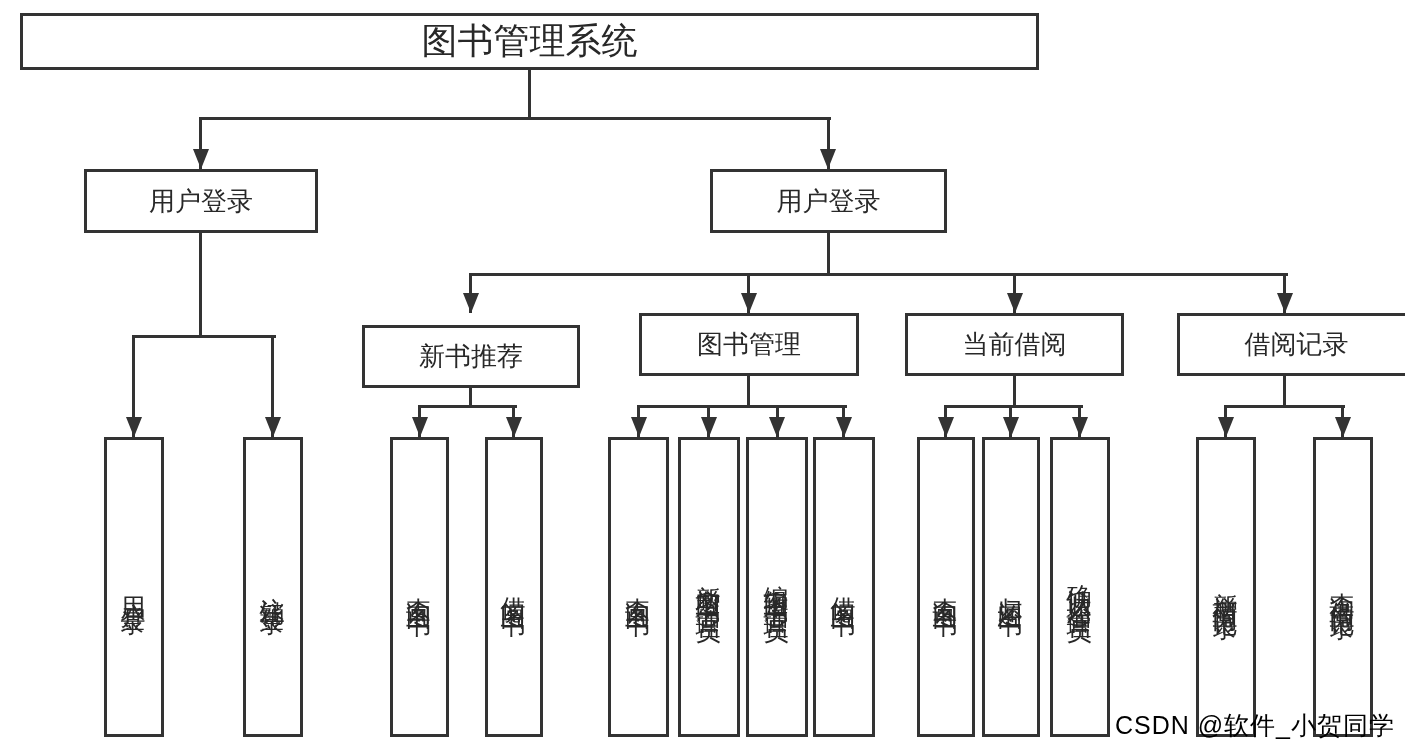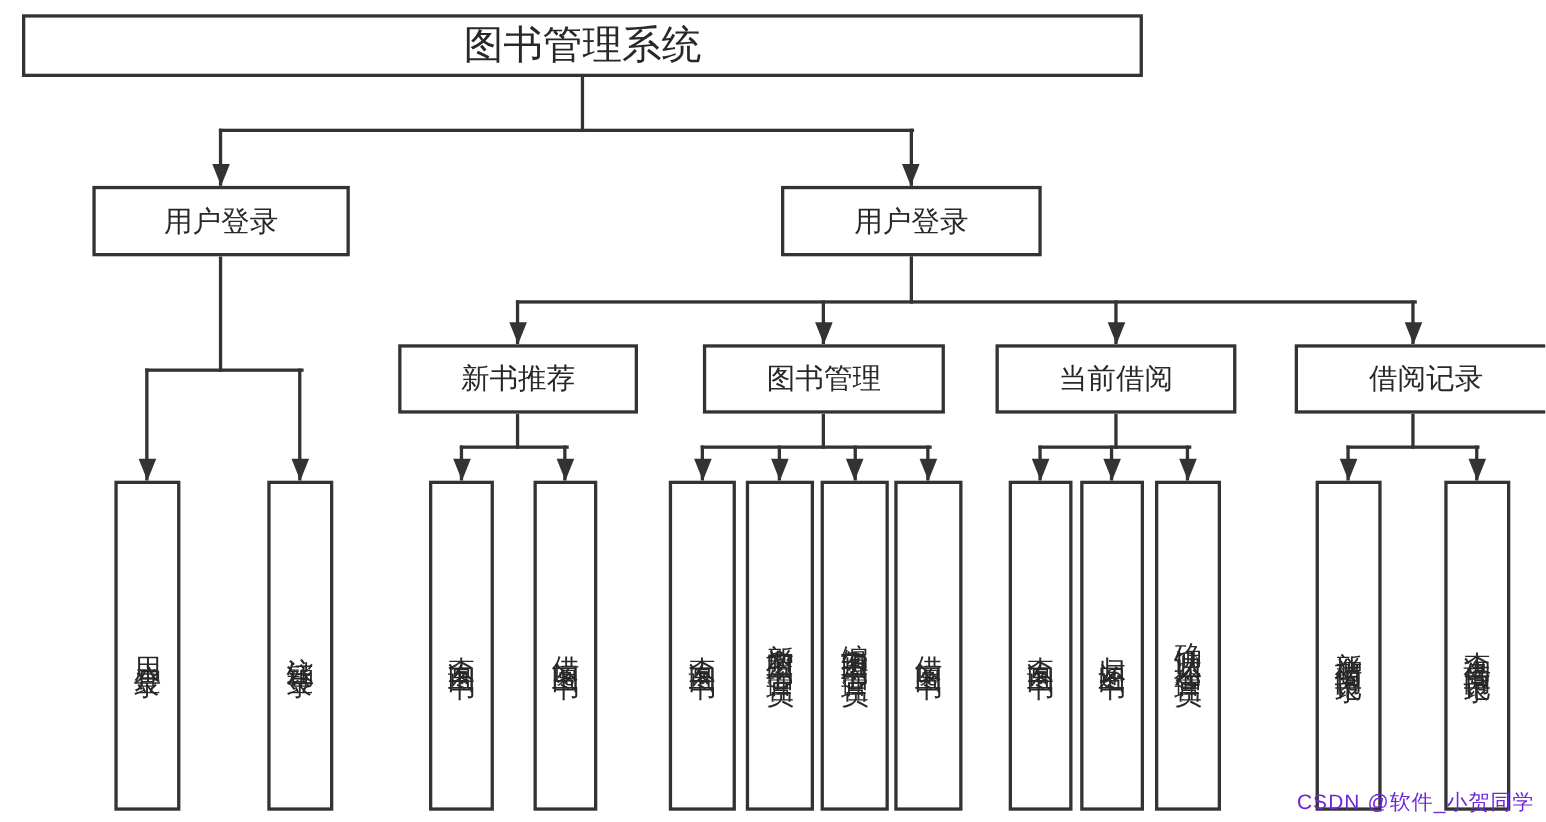--- a/index.html
+++ b/index.html
@@ -37,22 +37,22 @@
     position: absolute;
     width: 0; height: 0;
     border-left: 8px solid transparent;
     border-right: 8px solid transparent;
     border-top: 20px solid #333333;
   }
   .watermark {
     position: absolute;
     right: 10px;
     bottom: 5px;
-    font-size: 19px;
-    color: #6d28d9;
+    font-size: 25px;
+    color: #000000;
     letter-spacing: 1px;
     z-index: 5;
   }
 </style>
 </head>
 <body>
 
 <div class="stage">
 
   <div class="ln" style="left:528px;top:70px;width:3px;height:50px"></div>
@@ -118,21 +118,21 @@
     <span>图书管理系统</span>
   </div>
 
   <div class="node" style="left:84px;top:169px;width:234px;height:64px">
     <span>用户登录</span>
   </div>
   <div class="node" style="left:710px;top:169px;width:237px;height:64px">
     <span>用户登录</span>
   </div>
 
-  <div class="node" style="left:362px;top:313px;width:218px;height:63px">
+  <div class="node" style="left:362px;top:325px;width:218px;height:63px">
     <span>新书推荐</span>
   </div>
   <div class="node" style="left:639px;top:313px;width:220px;height:63px">
     <span>图书管理</span>
   </div>
   <div class="node" style="left:905px;top:313px;width:219px;height:63px">
     <span>当前借阅</span>
   </div>
   <div class="node" style="left:1177px;top:313px;width:239px;height:63px">
     <span>借阅记录</span>

